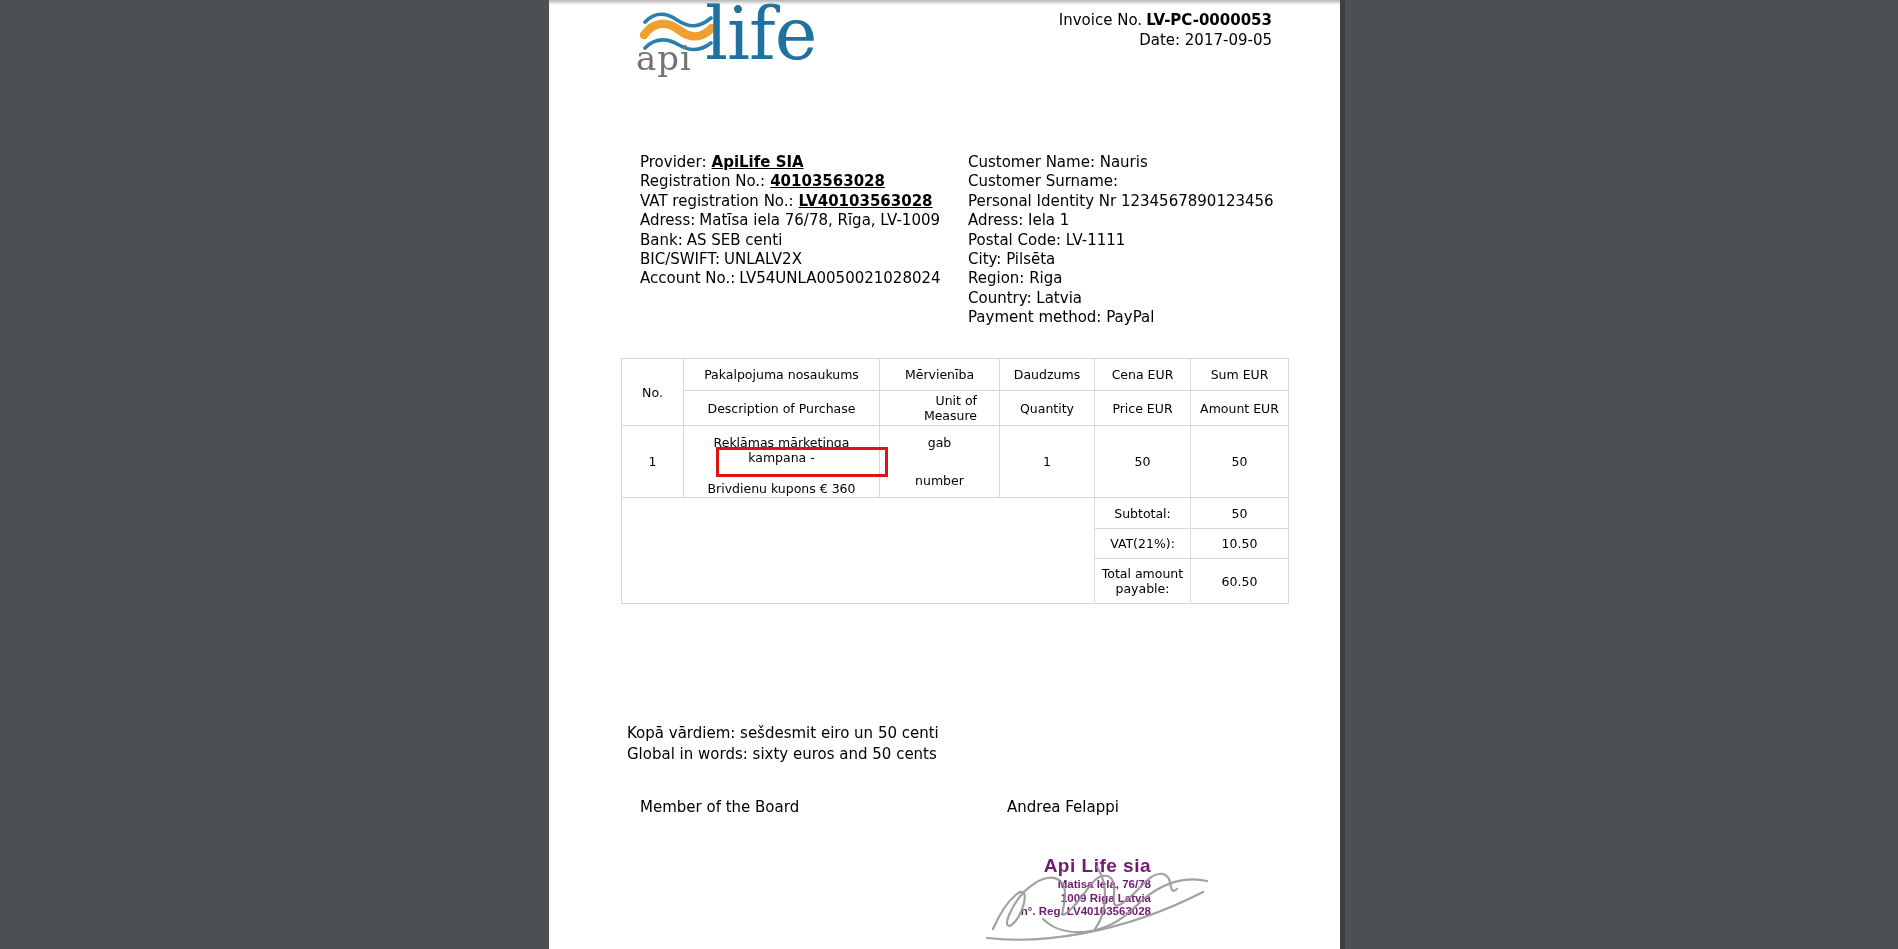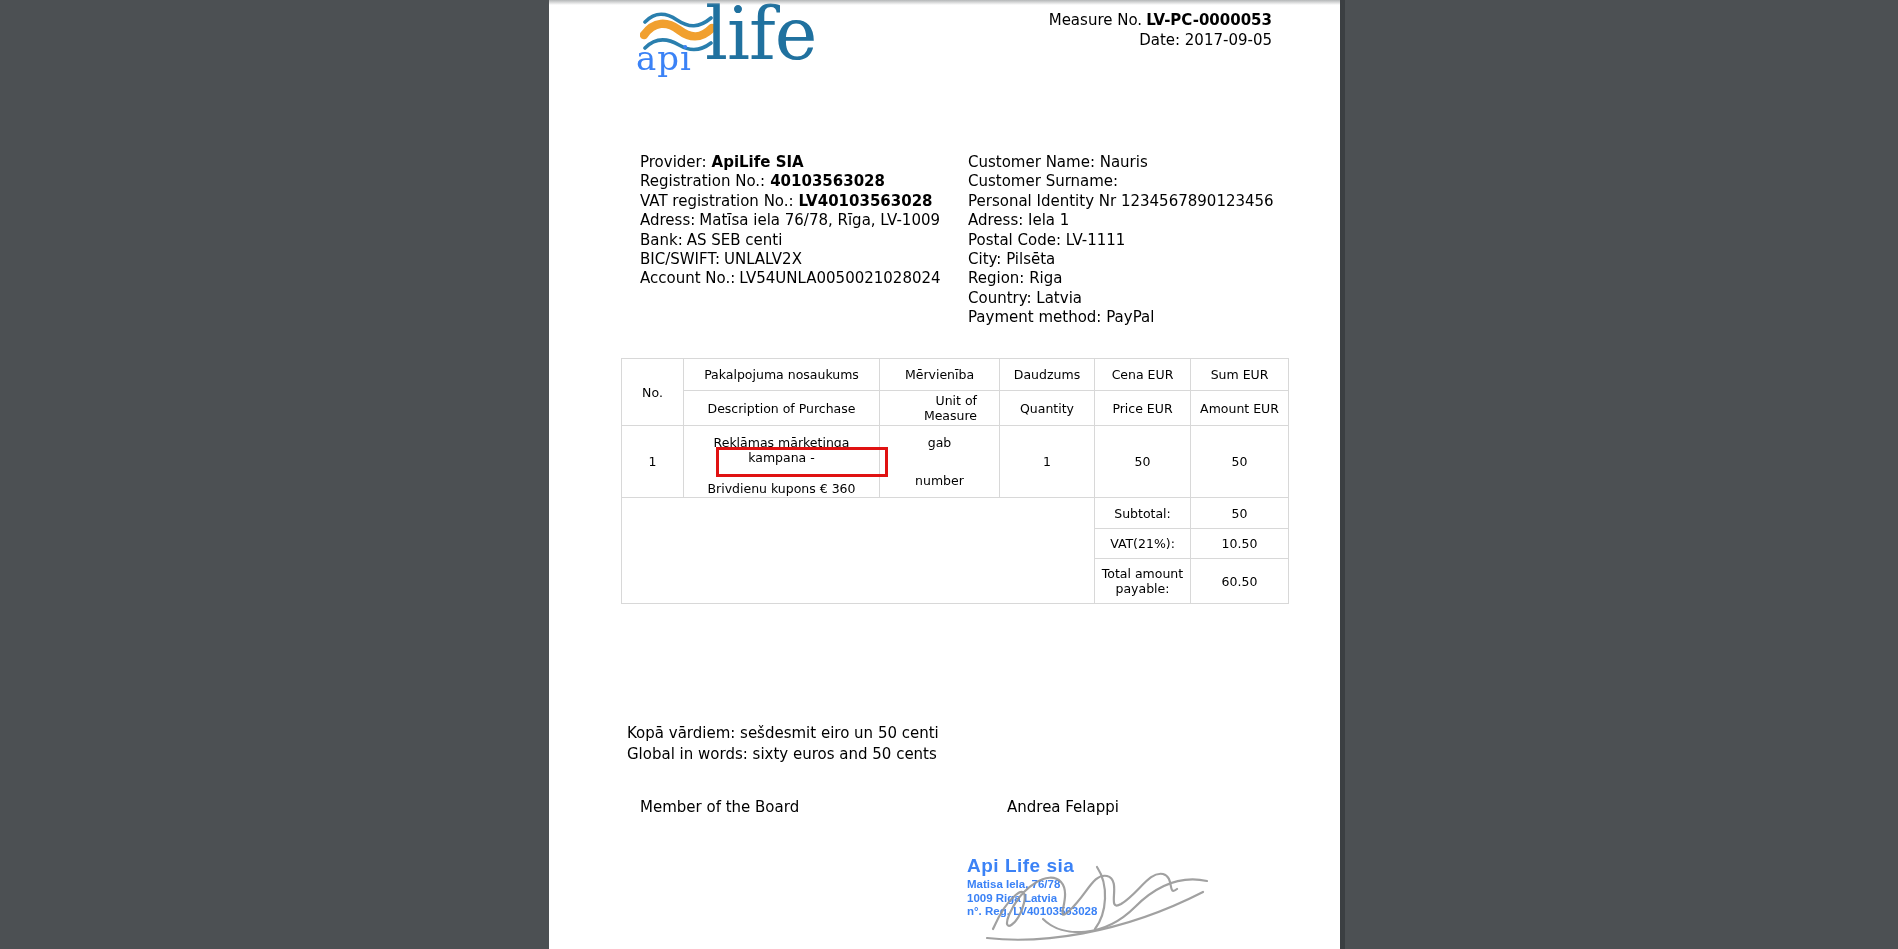--- a/index.html
+++ b/index.html
@@ -13,37 +13,37 @@
   .page::after {
     content:""; position:absolute; left:0; top:0; right:0; height:5px;
     background:linear-gradient(#b4b6b7, rgba(255,255,255,0)); pointer-events:none;
   }
 
   
   .logo { position:absolute; left:87px; top:4px; width:230px; height:76px; }
   .logo .waves { position:absolute; left:4px; top:5px; width:76px; height:44px; }
   .logo .api {
     position:absolute; left:0; top:36px; font-family:"DejaVu Serif", serif;
-    font-size:34px; line-height:36px; color:#3b82f6; letter-spacing:1px;
+    font-size:34px; line-height:36px; color:#737373; letter-spacing:1px;
   }
   .logo .life {
     position:absolute; left:69px; top:-12px; font-family:"DejaVu Serif", serif;
     font-size:72px; line-height:84px; color:#20719f; letter-spacing:-1px;
   }
 
   
   .inv-head { position:absolute; top:10px; right:68px; text-align:right; font-size:15px; line-height:20px; }
   .inv-head b { margin-left:4px; }
 
   
   .info-block { position:absolute; top:153px; font-size:15px; line-height:19.4px; }
   .provider { left:91px; }
   .customer { left:419px; }
   .info-block .val { margin-left:4px; }
-  .info-block b.val { margin-left:5px; }
+  .info-block b.val { margin-left:5px;text-decoration:underline; }
 
   
   table.items {
     position:absolute; left:72px; top:358px; border-collapse:collapse;
     table-layout:fixed; font-size:12.5px; color:#000;
   }
   table.items td { border:1px solid #d8d8d8; text-align:center; vertical-align:middle; padding:0; }
   table.items td.wrap { padding:0 22px; line-height:15px;text-align:right; }
   td.desc { position:relative; vertical-align:top; line-height:15px; }
   td.desc .l1 { margin-top:7px; }
@@ -58,22 +58,22 @@
   td.tlabel { text-align:right; padding-right:9px; line-height:15px; }
 
   
   .rules { position:absolute; left:78px; top:638px; font-size:15px; line-height:21.3px; }
   .words { position:absolute; left:78px; top:723px; font-size:15px; line-height:21.3px; }
 
   
   .board-title { position:absolute; left:91px; top:798px; font-size:15px; }
   .board-name  { position:absolute; left:458px; top:798px; font-size:15px; }
   .stamp {
-    position:absolute; left:418px; top:854px; width:184px; text-align:left;
-    color:#3b82f6; font-family:"Liberation Sans", sans-serif; font-weight:bold;
+    position:absolute; left:418px; top:854px; width:184px; text-align:right;
+    color:#701a75; font-family:"Liberation Sans", sans-serif; font-weight:bold;
   }
   .stamp .s0 { font-size:19px; line-height:24px; letter-spacing:.5px; }
   .stamp .s1, .stamp .s2, .stamp .s3 { font-size:11.5px; line-height:13.5px; }
   .scrawl { position:absolute; left:430px; top:845px; width:235px; height:102px; }
 </style>
 </head>
 <body>
 
 <div id="viewport">
   <div class="page">
@@ -82,21 +82,21 @@
       <svg class="waves" viewBox="0 0 76 44">
         <path d="M5,13 C15,3 25,3 37,11 C49,19 59,19 71,9" fill="none" stroke="#2a7fae" stroke-width="3.6" stroke-linecap="round"></path>
         <path d="M4,26 C14,12 27,12 39,21 C51,30 61,30 72,19" fill="none" stroke="#f1a02f" stroke-width="8.5" stroke-linecap="round"></path>
         <path d="M5,39 C15,29 27,29 39,36 C50,42.5 60,42.5 71,34" fill="none" stroke="#2a7fae" stroke-width="3.6" stroke-linecap="round"></path>
       </svg>
       <span class="api">api</span>
       <span class="life">life</span>
     </div>
 
     <div class="inv-head">
-      <div><span>Measure No.</span><b>LV-PC-0000053</b></div>
+      <div><span>Invoice No.</span><b>LV-PC-0000053</b></div>
       <div>Date: 2017-09-05</div>
     </div>
 
     <div class="info-block provider">
       <div><span>Provider:</span><b class="val">ApiLife SIA</b></div>
       <div><span>Registration No.:</span><b class="val">40103563028</b></div>
       <div><span>VAT registration No.:</span><b class="val">LV40103563028</b></div>
       <div><span>Adress:</span><span class="val">Matīsa iela 76/78, Rīga, LV-1009</span></div>
       <div><span>Bank:</span><span class="val">AS SEB centi</span></div>
       <div><span>BIC/SWIFT:</span><span class="val">UNLALV2X</span></div>

